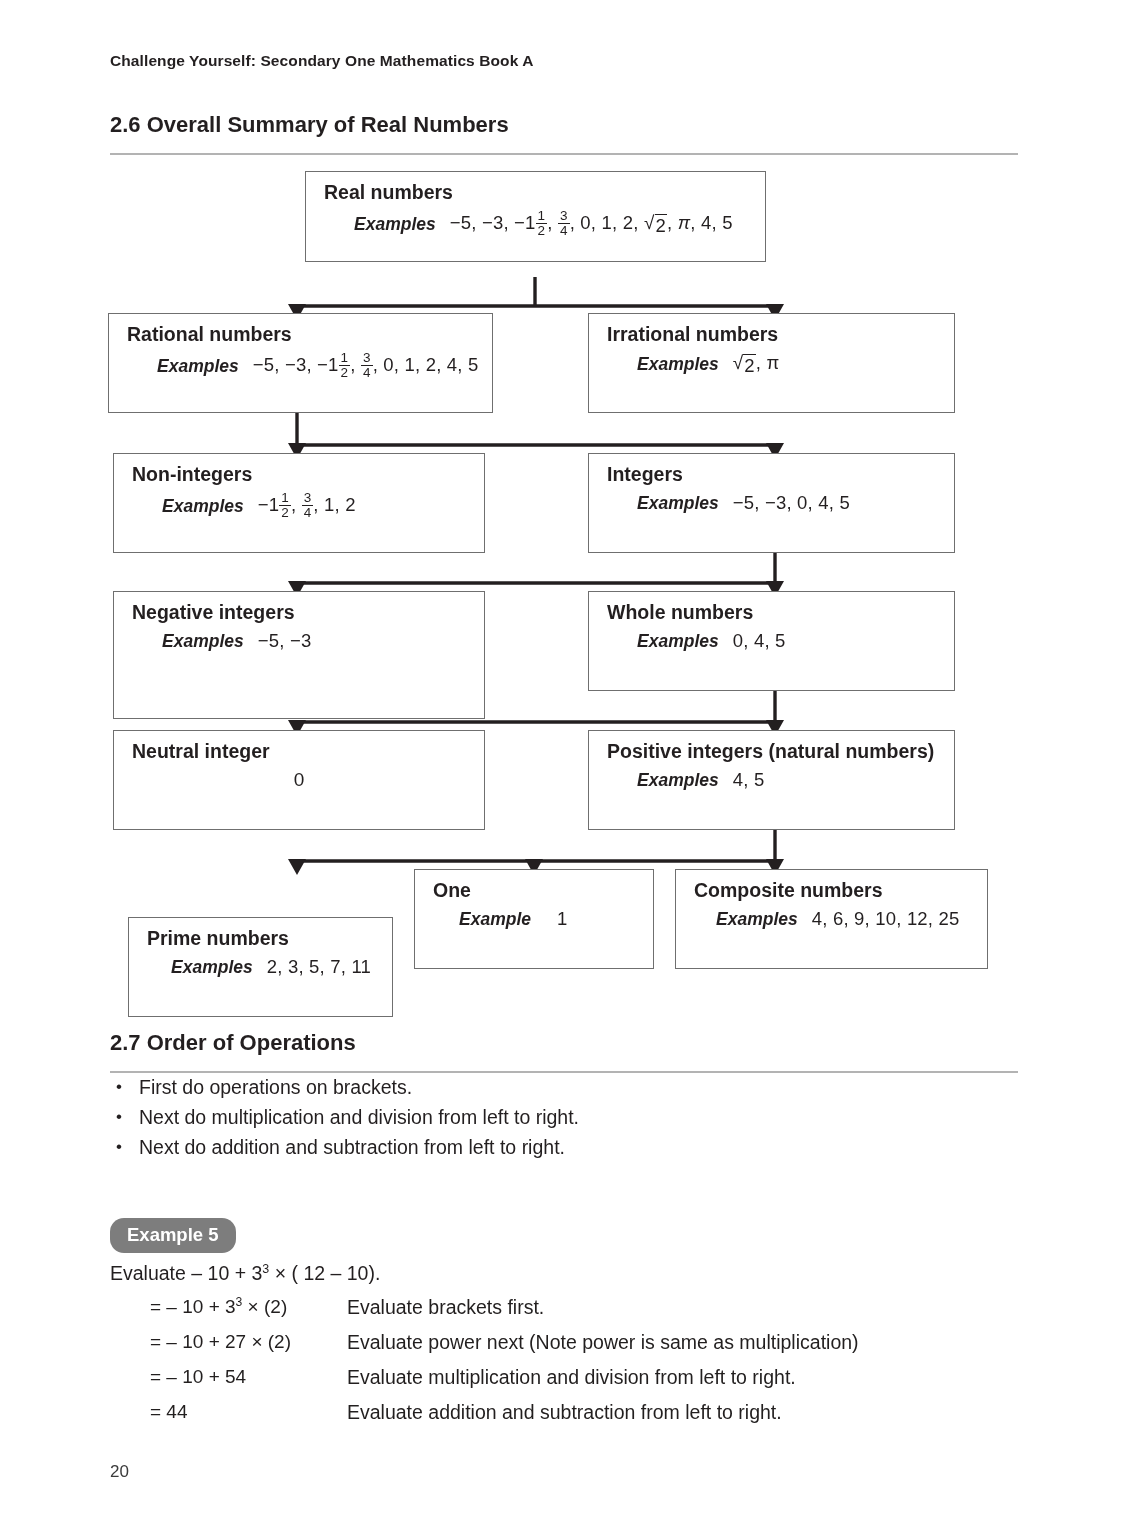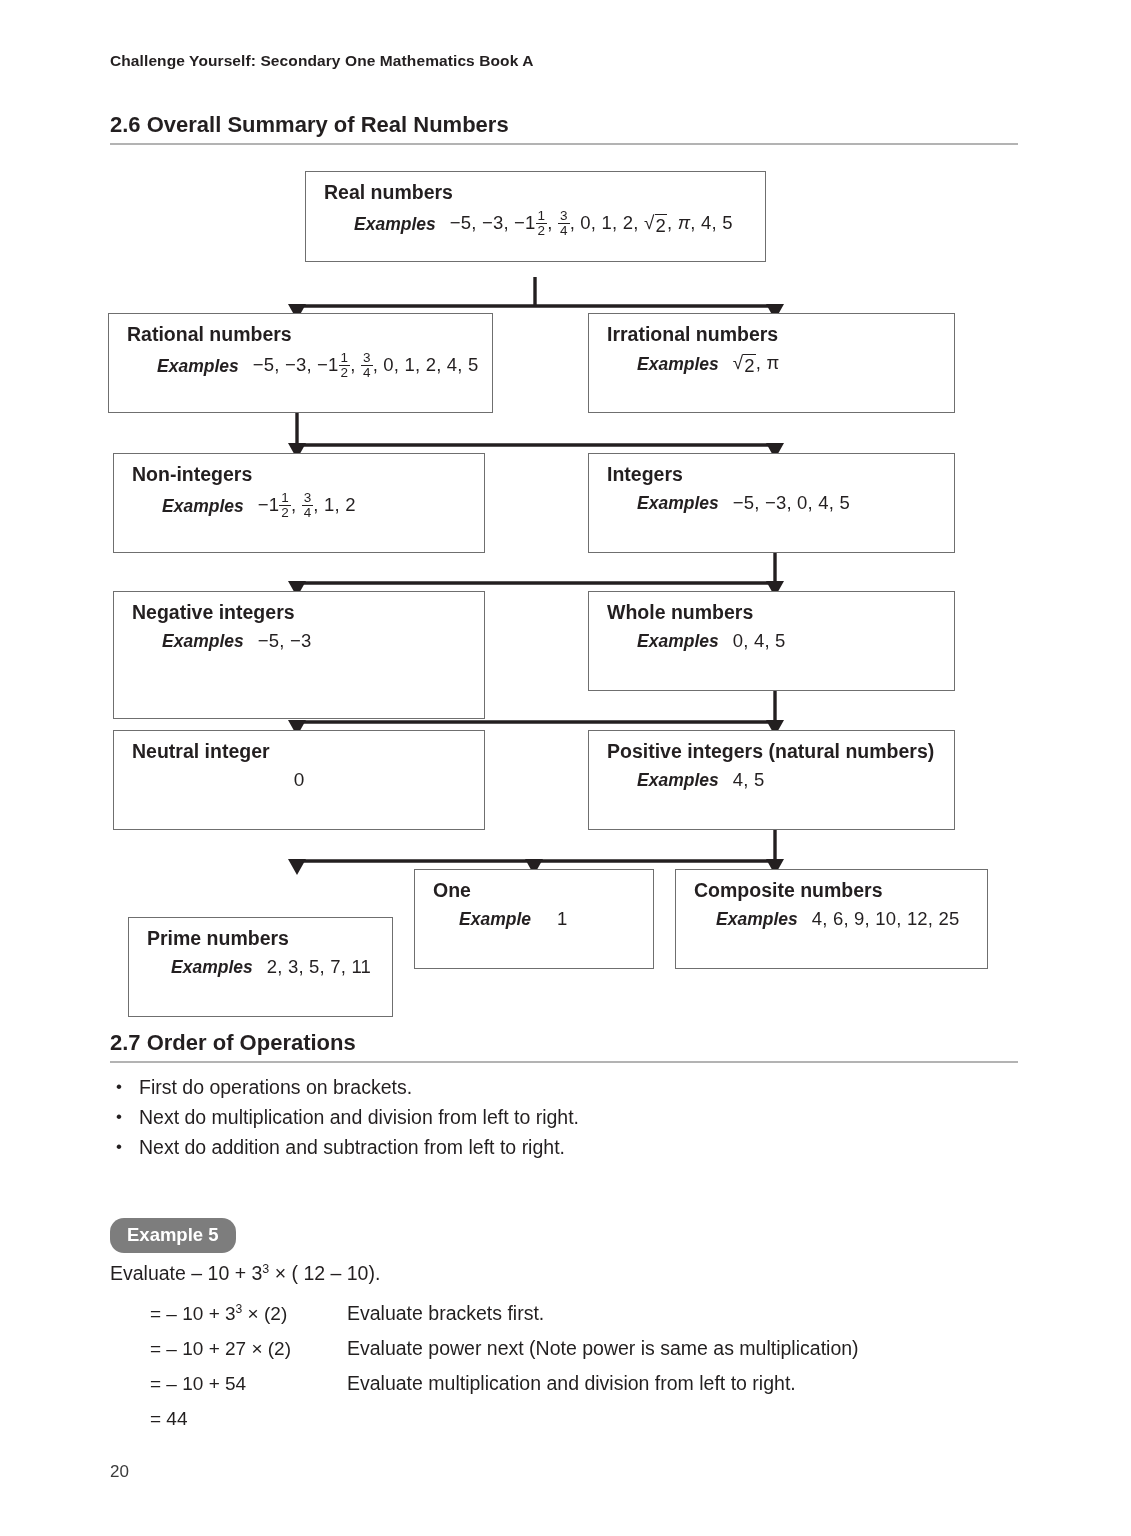--- a/index.html
+++ b/index.html
@@ -17,21 +17,21 @@
   .runhead {
     position:absolute; left:110px; top:52px;
     font-size:15.5px; font-weight:bold; letter-spacing:.1px;
     color:#231f20;
   }
 
   
   .sect-head {
     position:absolute; left:110px; width:908px;
     font-size:22px; font-weight:bold; color:#231f20;
-    padding-bottom:5px;
+    padding-bottom:15px;
     border-bottom:2px solid #b3b3b3;
     white-space:nowrap;
   }
   #sect26 { top:112px; }
   #sect27 { top:1030px; }
 
   
   .chart { position:absolute; left:0; top:0; width:1131px; height:1000px; }
   .fbox {
     position:absolute; box-sizing:border-box;
@@ -91,21 +91,21 @@
     background:#7d7d7d; color:#fff;
     font-size:18.5px; font-weight:bold;
     padding:6px 17px 7px 17px;
     border-radius:14px;
   }
   .ex-prompt {
     position:absolute; left:110px; top:1262px;
     font-size:19.5px; color:#231f20; white-space:nowrap;
   }
   .steps { position:absolute; left:150px; top:1296px; }
-  .steps .row { display:flex; height:35px; align-items:center; }
+  .steps .row { display:flex; height:35px; align-items:flex-start; }
   .steps .lhs { width:197px; font-size:19px; white-space:nowrap; }
   .steps .rhs { font-size:19.5px; white-space:nowrap; }
   sup { font-size:.64em; vertical-align:super; line-height:0; }
 
   .pagenum {
     position:absolute; left:110px; top:1462px;
     font-size:17px; color:#3b3b3b;
   }
 </style>
 </head>
@@ -299,18 +299,19 @@
     <div class="row">
       <div class="lhs">= – 10 + 27 × (2)</div>
       <div class="rhs">Evaluate power next (Note power is same as multiplication)</div>
     </div>
     <div class="row">
       <div class="lhs">= – 10 + 54</div>
       <div class="rhs">Evaluate multiplication and division from left to right.</div>
     </div>
     <div class="row">
       <div class="lhs">= 44</div>
+      <div class="rhs">Evaluate addition and subtraction from left to right.</div>
     </div>
   </div>
 
   <div class="pagenum">20</div>
 
 </div>
 
 </body></html>

